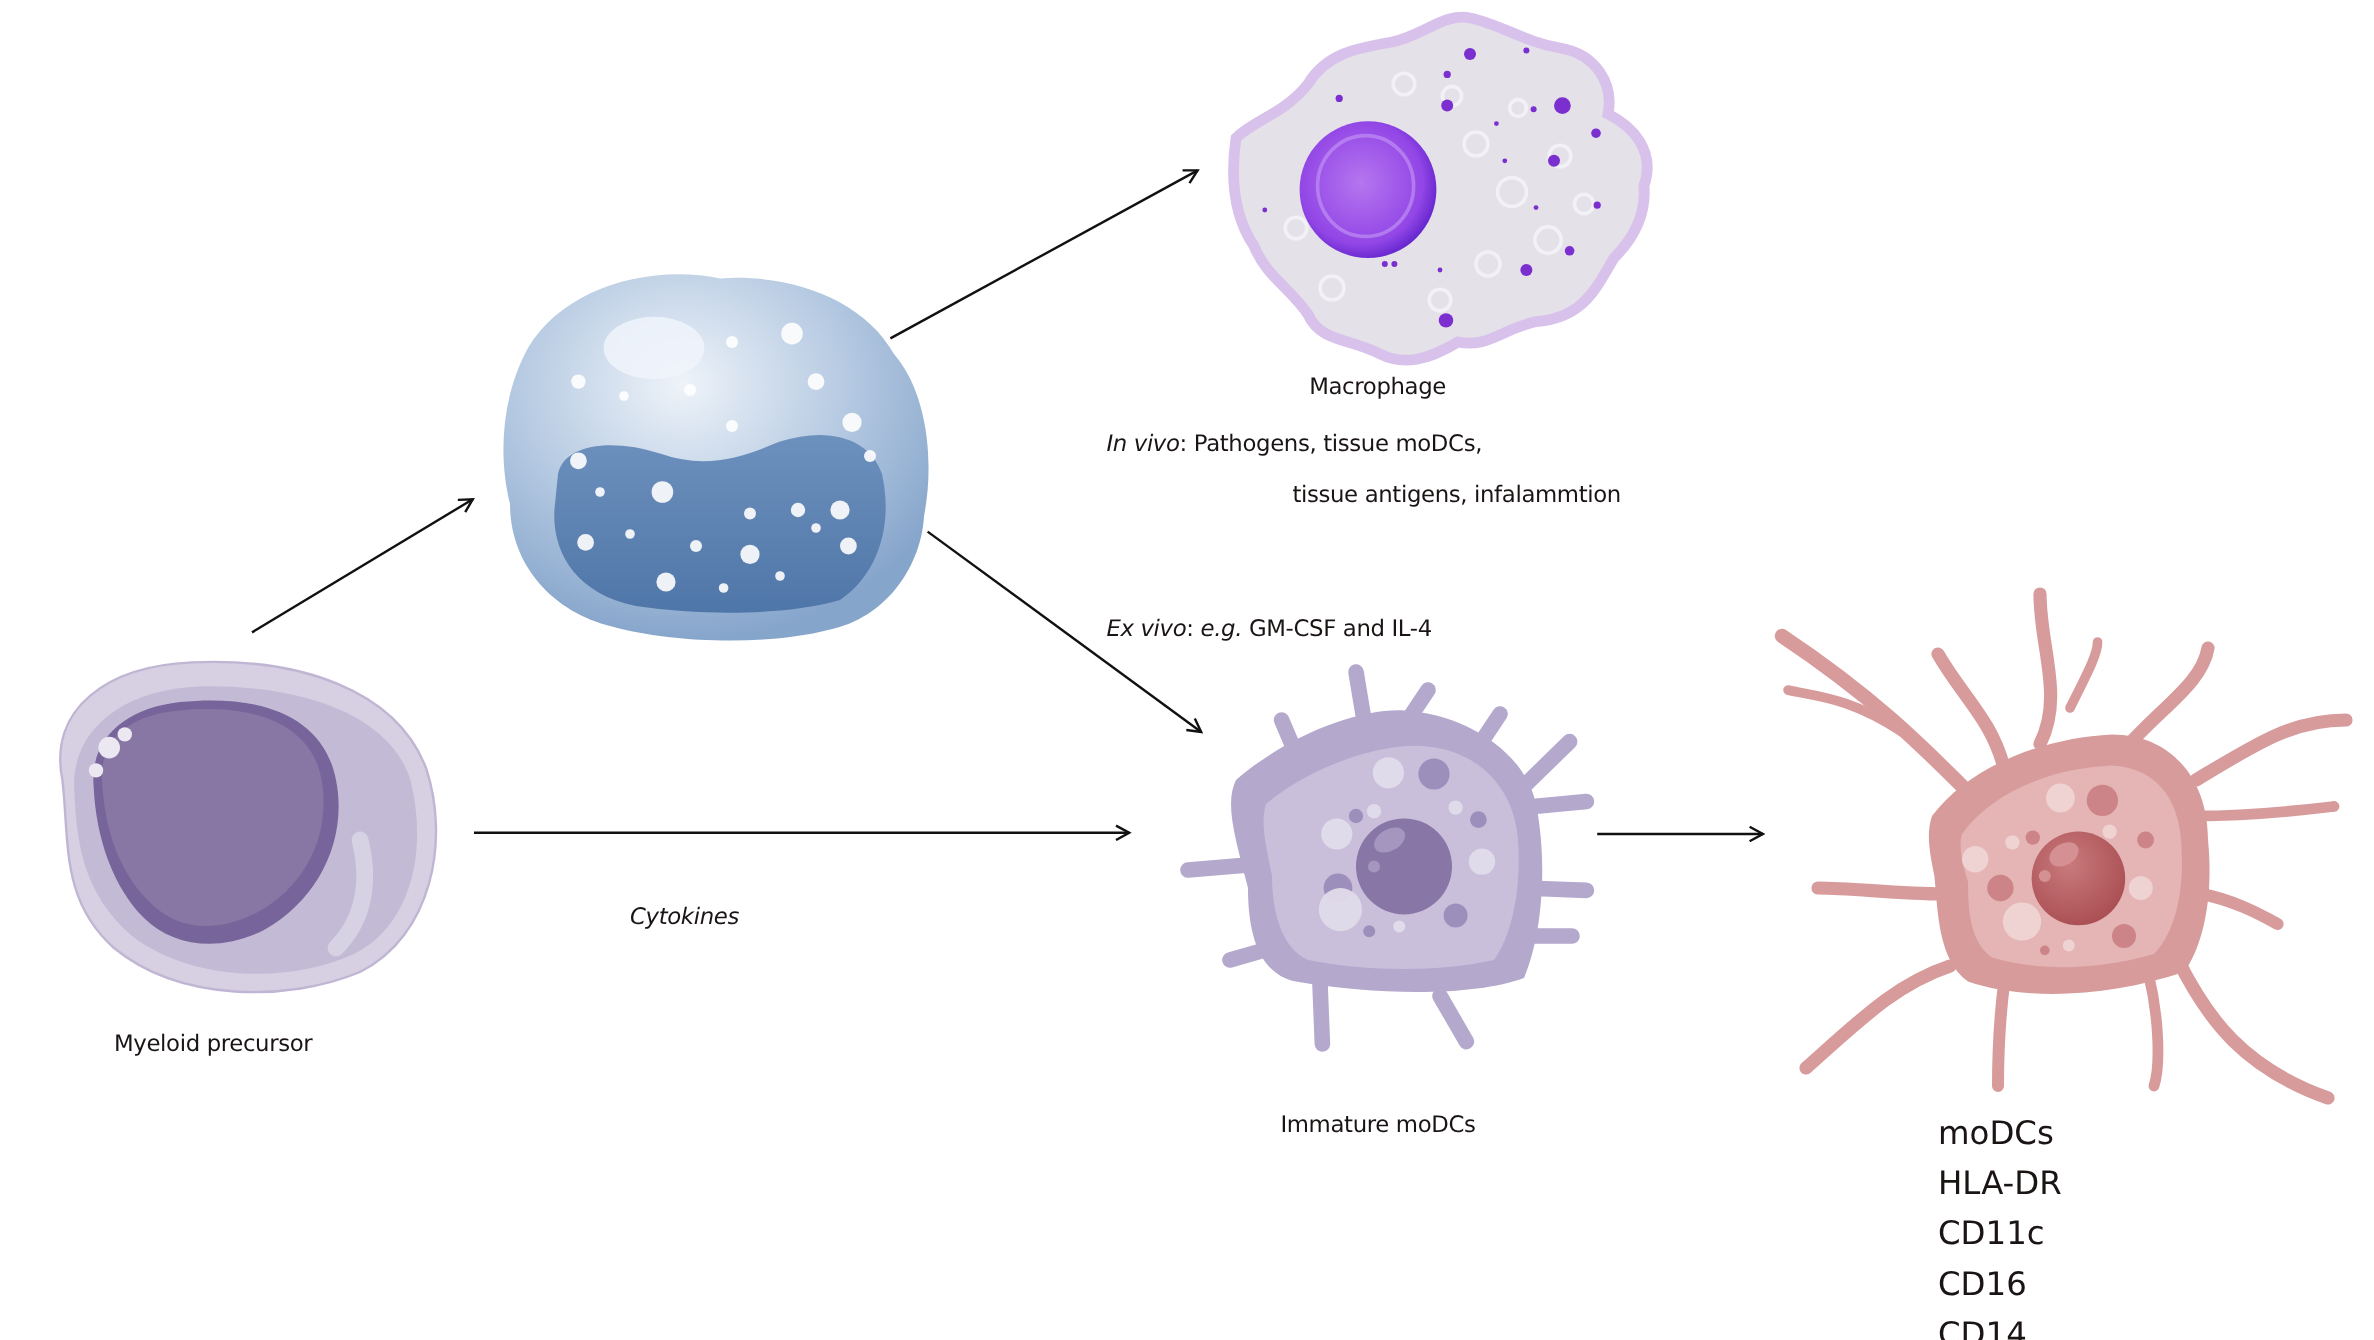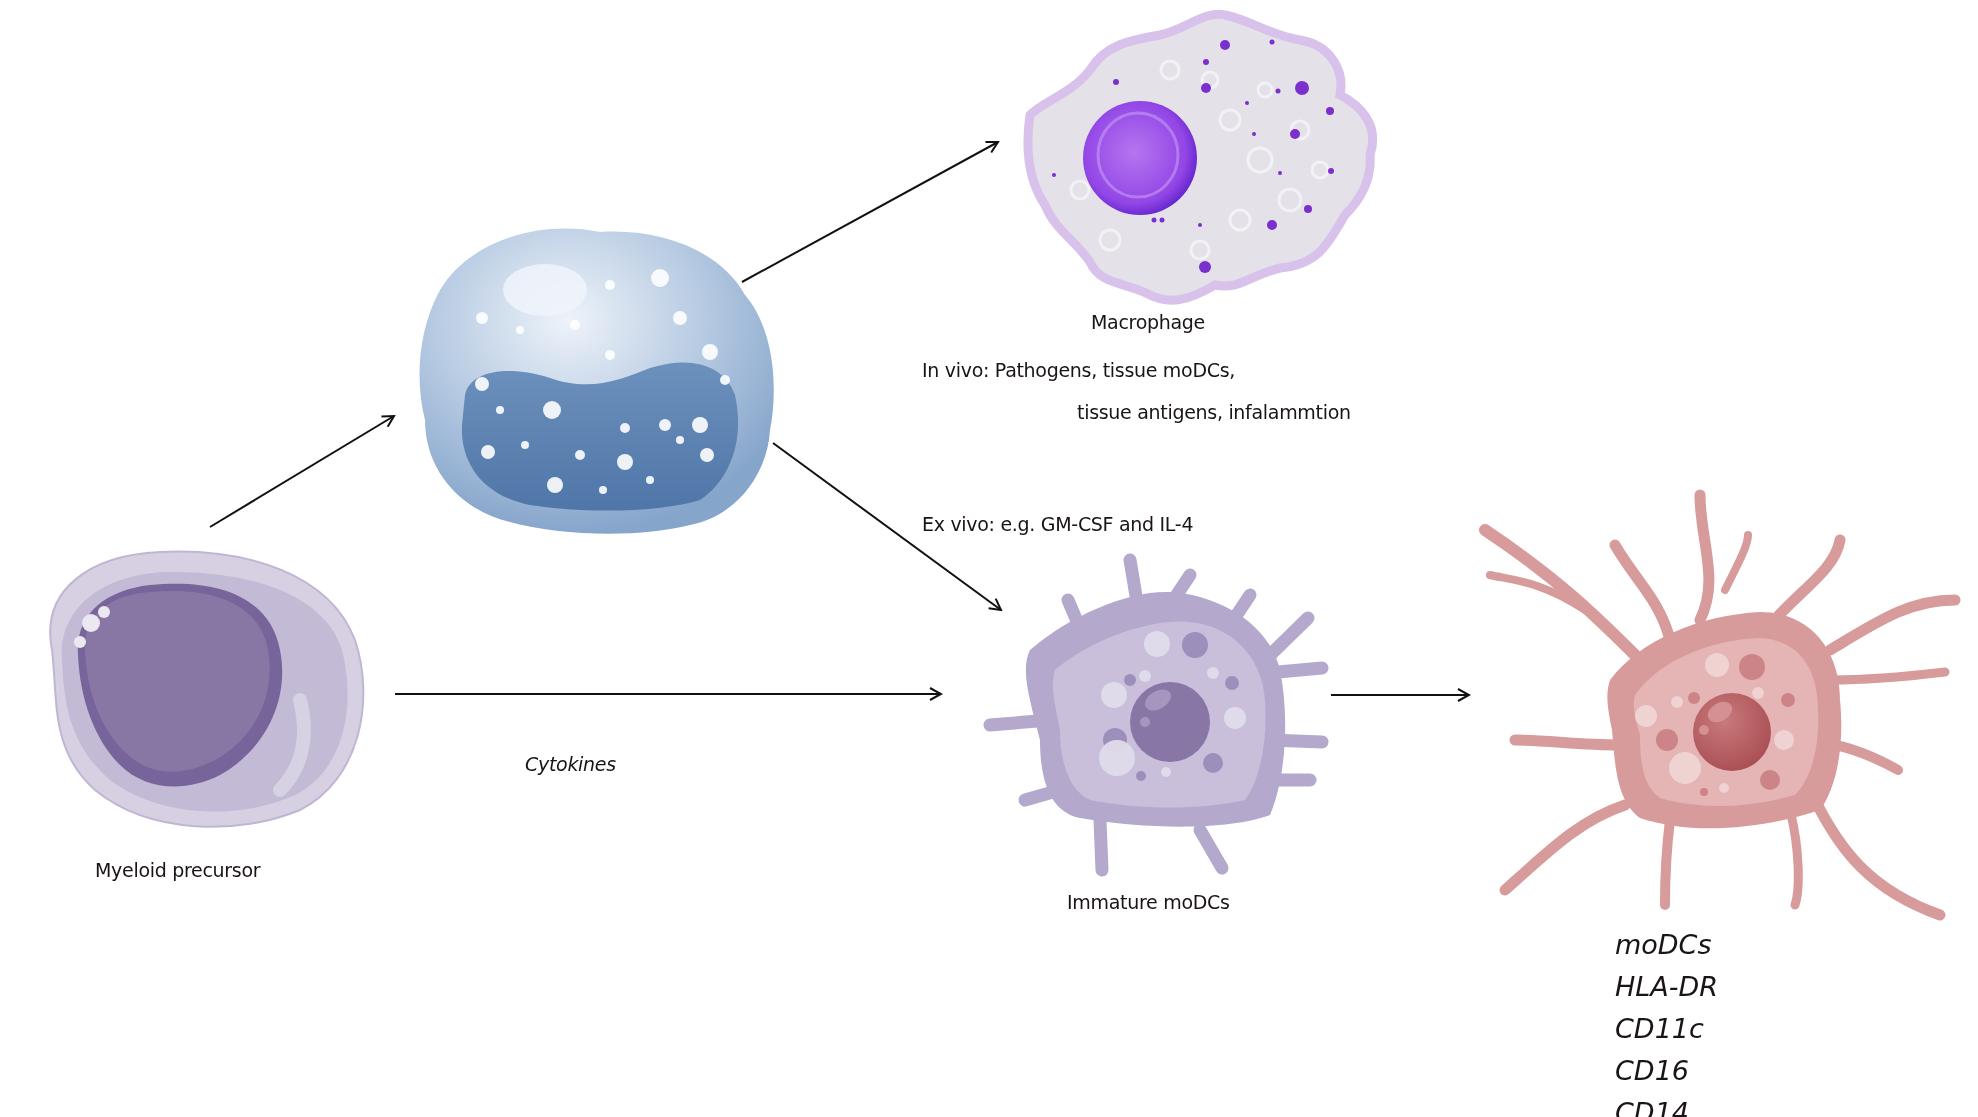--- a/index.html
+++ b/index.html
@@ -1,22 +1,22 @@
 <!DOCTYPE html>
 <html><head>
 <meta charset="utf-8">
 <style>
   html, body { margin: 0; padding: 0; background: #ffffff; }
   body { width: 1978px; height: 1117px; position: relative; overflow: hidden;
          font-family: "DejaVu Sans", "Liberation Sans", sans-serif; color: #1a1414; }
   svg.canvas { position: absolute; left: 0; top: 0; }
   .lbl { position: absolute; font-size: 19px; line-height: 1; white-space: nowrap; letter-spacing: -0.3px; }
-  .it { }
+  .it { font-style: italic; }
   .markers { position: absolute; left: 1615px; top: 924px; font-size: 27px; line-height: 42px; }
-  .markers div { white-space: nowrap; font-style: italic; }
+  .markers div { white-space: nowrap; }
 </style>
 </head>
 <body>
 
 <svg class="canvas" width="1978" height="1117" viewBox="0 0 1978 1117">
   <defs>
     <marker id="ah" markerWidth="14" markerHeight="14" refX="12" refY="7" orient="auto" markerUnits="userSpaceOnUse">
       <path d="M1,1 L12,7 L1,13" fill="none" stroke="#111" stroke-width="2"></path>
     </marker>
     <radialGradient id="monoGrad" cx="0.42" cy="0.3" r="0.7">
@@ -205,21 +205,21 @@
     <line x1="742" y1="282" x2="998" y2="142" marker-end="url(#ah)"></line>
     <line x1="773" y1="443" x2="1001" y2="610" marker-end="url(#ah)"></line>
     <line x1="395" y1="694" x2="941" y2="694" marker-end="url(#ah)"></line>
     <line x1="1331" y1="695" x2="1469" y2="695" marker-end="url(#ah)"></line>
   </g>
 </svg>
 
 <div class="lbl" style="left:95px; top:845px;margin-top:16px;">Myeloid precursor</div>
 <div class="lbl" style="left:1091px; top:313px;">Macrophage</div>
 <div class="lbl" style="left:525px; top:755px;font-style:italic;">Cytokines</div>
-<div class="lbl" style="left:1067px; top:893px;">Immature moDCs</div>
+<div class="lbl" style="left:1067px; top:928px;">Immature moDCs</div>
 
 <div class="lbl" style="left:922px; top:361px;"><span class="it">In vivo</span><span>: </span><span>Pathogens, tissue moDCs,</span></div>
 <div class="lbl" style="left:1077px; top:403px;">tissue antigens, infalammtion</div>
 
 <div class="lbl" style="left:922px; top:487px;margin-top:28px;"><span class="it">Ex vivo</span><span>: </span><span class="it">e.g.</span><span> GM-CSF and IL-4</span></div>
 
 <div class="markers">
   <div>moDCs</div>
   <div>HLA-DR</div>
   <div>CD11c</div>

